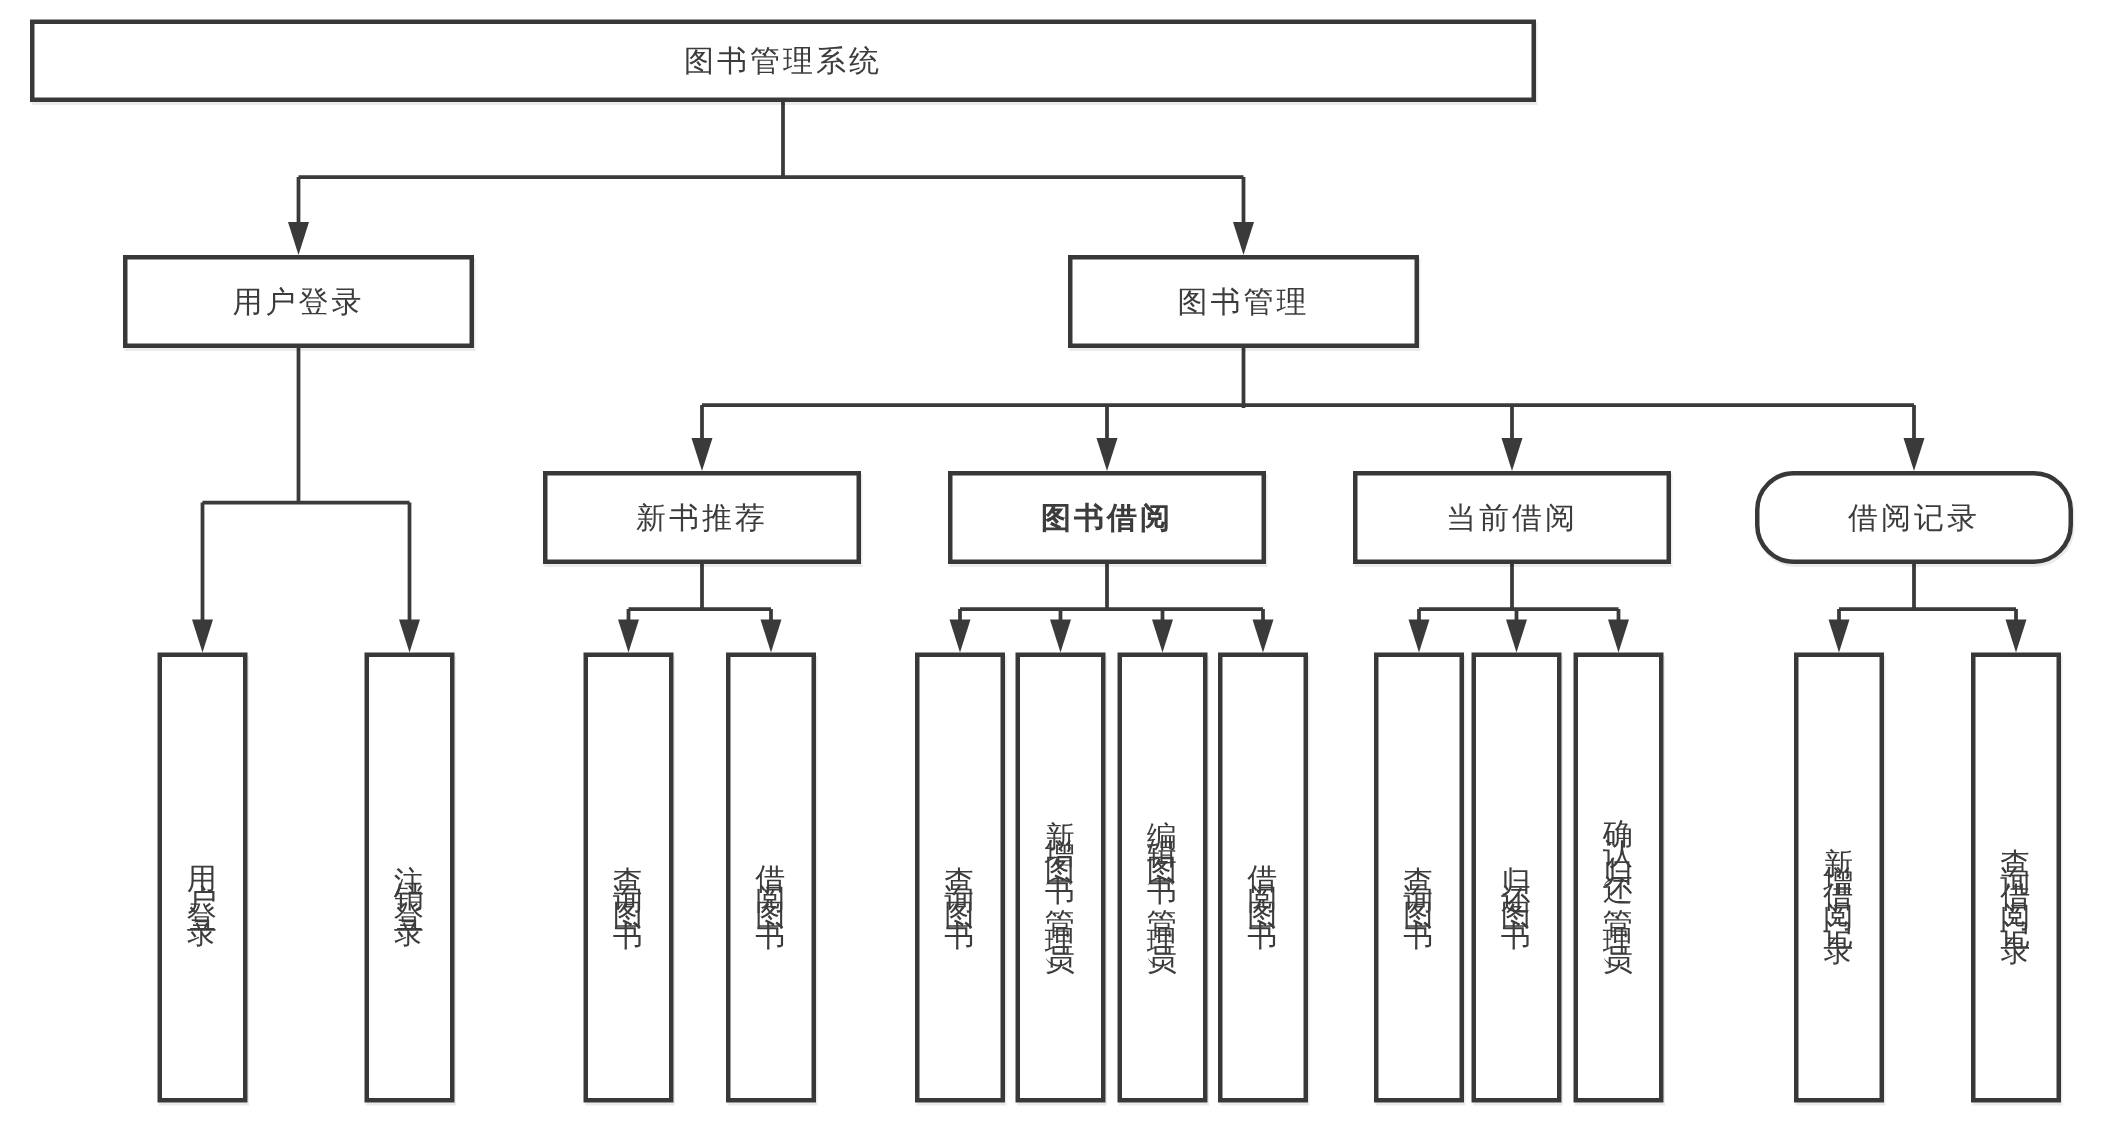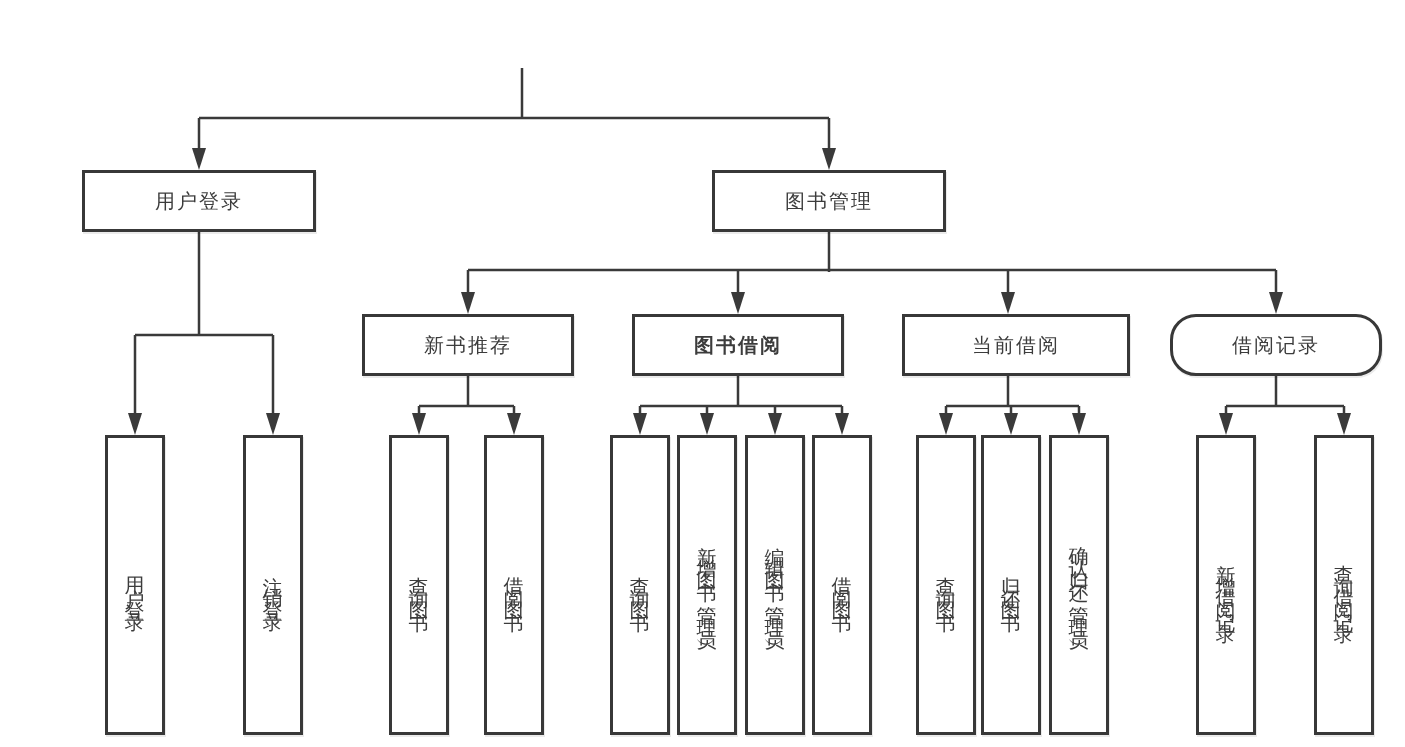--- a/index.html
+++ b/index.html
@@ -36,21 +36,21 @@
     letter-spacing:12px;
     line-height:1;
     white-space:nowrap;
   }
   
   .root-box {left:20px;  top:13px;  width:1004px;height:55px;}
   .l2-a     {left:82px;  top:170px; width:234px; height:62px;}
   .l2-b     {left:712px; top:170px; width:234px; height:62px;}
   .l3-1     {left:362px; top:314px; width:212px; height:62px;}
   .l3-2     {left:632px; top:314px; width:212px; height:62px;font-weight:bold;}
-  .l3-3     {left:902px; top:314px; width:228px; height:62px;}
+  .l3-3     {left:902px; top:314px; width:212px; height:62px;}
   .l3-4     {left:1170px;top:314px; width:212px; height:62px;border-radius:26px;}
   .v-105 {left:105px; top:435px;}
   .v-243 {left:243px; top:435px;}
   .v-389 {left:389px; top:435px;}
   .v-484 {left:484px; top:435px;}
   .v-610 {left:610px; top:435px;}
   .v-677 {left:677px; top:435px;}
   .v-745 {left:745px; top:435px;}
   .v-812 {left:812px; top:435px;}
   .v-916 {left:916px; top:435px;}
@@ -94,20 +94,23 @@
       <polygon points="768,413 782,413 775,435"></polygon>
       <polygon points="835,413 849,413 842,435"></polygon>
       <polygon points="939,413 953,413 946,435"></polygon>
       <polygon points="1004,413 1018,413 1011,435"></polygon>
       <polygon points="1072,413 1086,413 1079,435"></polygon>
       <polygon points="1219,413 1233,413 1226,435"></polygon>
       <polygon points="1337,413 1351,413 1344,435"></polygon>
     </g>
   </svg>
 
+  <div class="node hbox root-box">
+    <span>图书管理系统</span>
+  </div>
 
   <div class="node hbox l2-a">
     <span>用户登录</span>
   </div>
   <div class="node hbox l3-1">
     <span>新书推荐</span>
   </div>
 
   <div class="node hbox l2-b">
     <span>图书管理</span>

